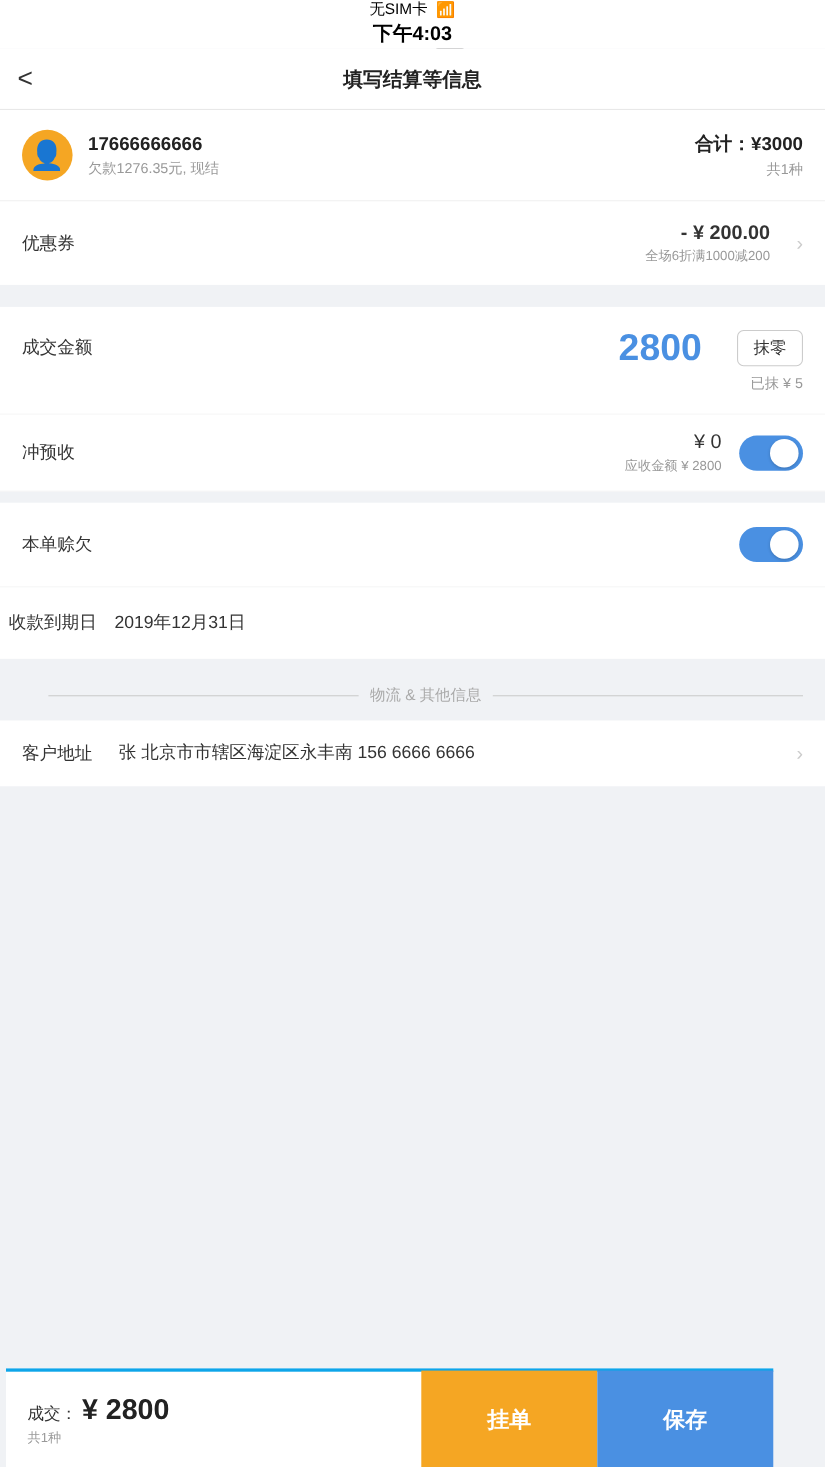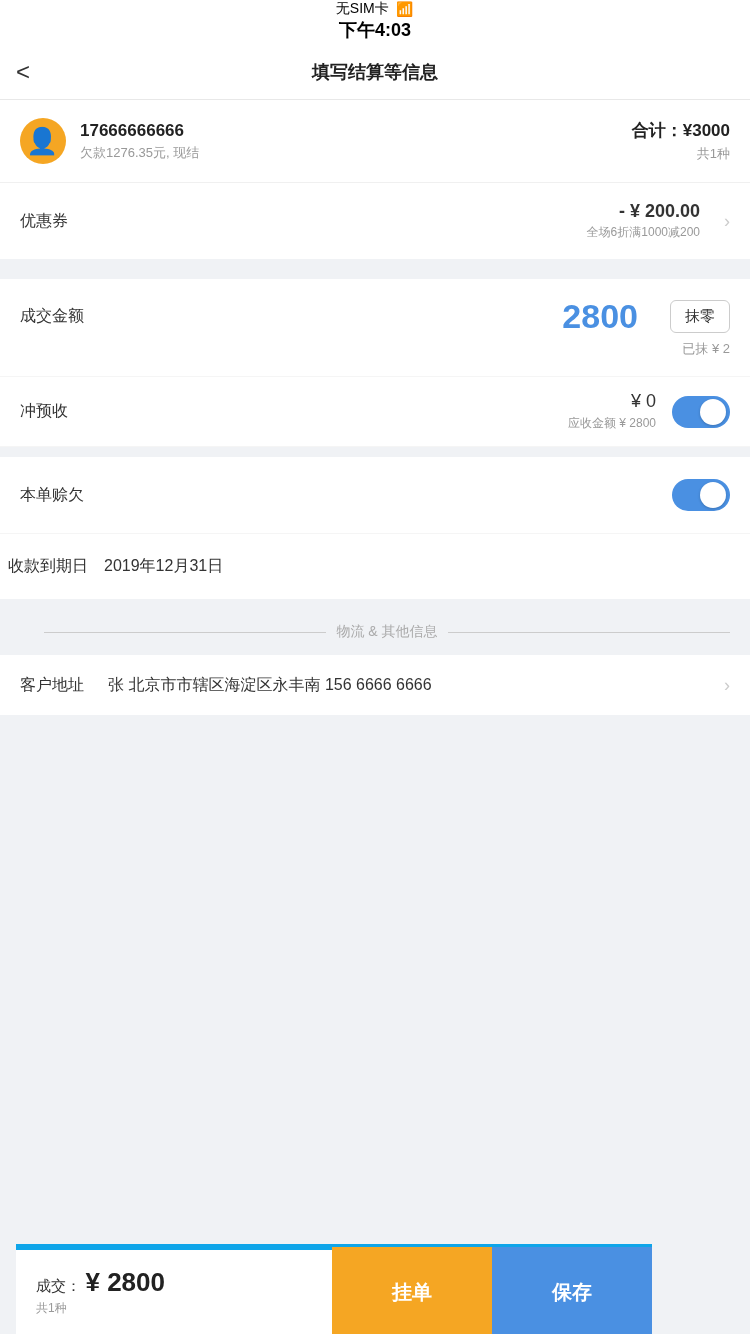--- a/index.html
+++ b/index.html
@@ -254,27 +254,27 @@
       font-size: 16px;
       color: #333;
       flex: 1;
       line-height: 1.5;
     }
 
     
     .bottom-bar {
       position: fixed;
       bottom: 0;
-      left: 16px;
-      width: 636px;
+      left: 5px;
+      width: 698px;
       height: 90px;
       background: #fff;
       display: flex;
       align-items: center;
-      border-top: 6px solid #0ea5e9;
+      border-top: 3px solid #0ea5e9;
     }
     .bottom-summary {
       flex: 1;
       padding: 0 20px;
     }
     .bottom-deal-label {
       font-size: 15px;
       color: #333;
     }
     .bottom-deal-amount {
@@ -364,21 +364,21 @@
   <div class="section-divider"></div>
 
   <div class="deal-amount-section">
     <div class="deal-amount-row">
       <div class="row-label">成交金额</div>
       <div class="deal-amount-right">
         <div class="deal-amount-value">2800</div>
         <button class="round-zero-btn">抹零</button>
       </div>
     </div>
-    <div class="deal-erased">已抹  ¥ 2</div>
+    <div class="deal-erased">已抹  ¥ 5</div>
   </div>
 
   <div class="prepay-section">
     <div class="prepay-top">
       <div class="row-label">冲预收</div>
       <div class="prepay-right">
         <div>
           <div class="prepay-amount">¥ 0</div>
           <div class="prepay-receivable">应收金额 ¥ 2800</div>
         </div>

